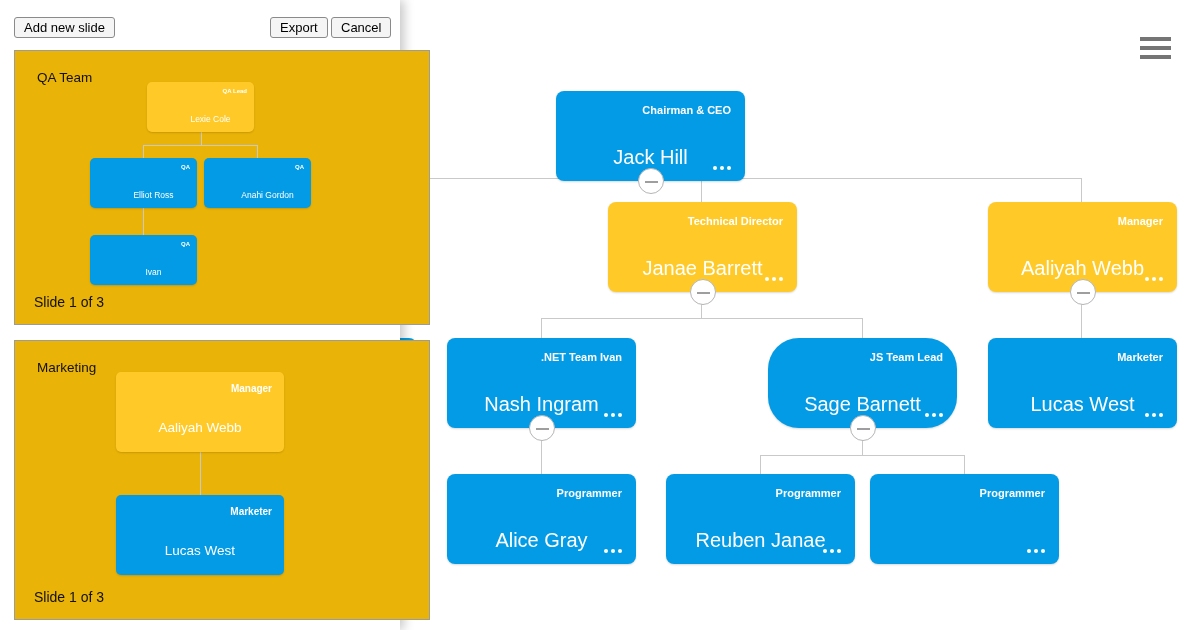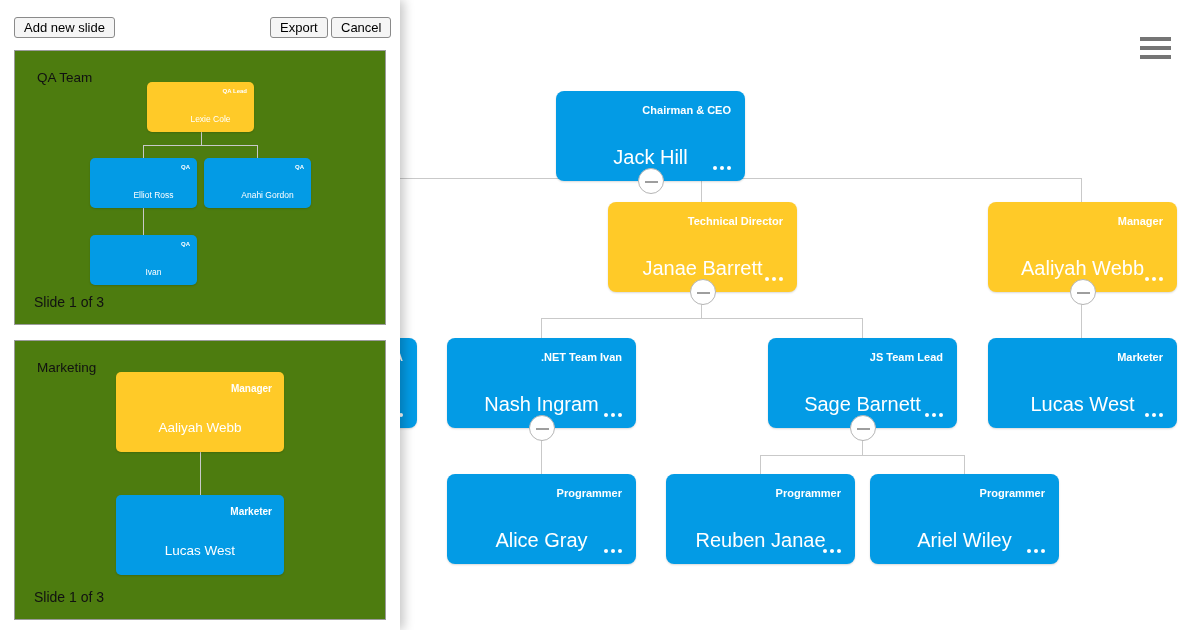--- a/index.html
+++ b/index.html
@@ -32,21 +32,21 @@
   .hamburger { position:absolute; left:1140px; top:37px; width:31px; height:22px; cursor:pointer; }
   .hamburger .bar { width:31px; height:4px; background:#757575; margin-bottom:5px; }
 
   
   .panel { position:absolute; left:0; top:0; width:400px; height:630px; background:#fff;
            z-index:10; box-shadow:4px 0 10px rgba(0,0,0,0.22); }
   .btn { position:absolute; font-size:13px; color:#000; background:#f5f5f5;
          border:1px solid #8a8a8a; border-radius:3px; padding:2px 9px; height:21px;
          line-height:15px; cursor:pointer; font-family:"Liberation Sans", sans-serif; }
 
-  .slide-card { position:absolute; left:14px; width:372px; background:#4d7c0f;
+  .slide-card { position:absolute; left:14px; width:416px; background:#eab308;
                 border:1px solid #9b9b9b; }
   .slide-title { position:absolute; left:22px; top:19px; font-size:13.5px; color:#111; }
   .slide-footer { position:absolute; left:19px; bottom:14px; font-size:14px; color:#111; }
 
   .mini-node { position:absolute; border-radius:5px; color:#fff;
                box-shadow:0 1px 2px rgba(0,0,0,0.15); }
   .mini-node.sz1 { width:107px; height:50px; }
   .mini-node.sz1 .role { position:absolute; top:6px; right:7px; font-size:6px; font-weight:bold; }
   .mini-node.sz1 .name { position:absolute; top:32px; left:0; width:100%; text-align:center; font-size:8.5px;padding-left:20px; }
   .mini-node.sz2 { width:168px; height:80px; }
@@ -102,21 +102,21 @@
       <span class="dots"></span>
     </div>
 
     <div class="node" style="left: 447px; top: 338px; background: rgb(3, 155, 229);">
       <span class="role">.NET Team Ivan</span>
       <span class="name">Nash Ingram</span>
       <span class="dots"></span>
       <span class="collapse"></span>
     </div>
 
-    <div class="node" style="left: 768px; top: 338px; background: rgb(3, 155, 229);">
+    <div class="node" style="left: 768px; top: 338px; background: rgb(3, 155, 229); border-radius: 31px;">
       <span class="role">JS Team Lead</span>
       <span class="name">Sage Barnett</span>
       <span class="dots"></span>
       <span class="collapse"></span>
     </div>
 
     <div class="node" style="left: 988px; top: 338px; background: rgb(3, 155, 229);">
       <span class="role">Marketer</span>
       <span class="name">Lucas West</span>
       <span class="dots"></span>
@@ -129,21 +129,20 @@
     </div>
 
     <div class="node" style="left: 666px; top: 474px; background: rgb(3, 155, 229);">
       <span class="role">Programmer</span>
       <span class="name">Reuben Janae</span>
       <span class="dots"></span>
     </div>
 
     <div class="node" style="left: 870px; top: 474px; background: rgb(3, 155, 229);">
       <span class="role">Programmer</span>
-      <span class="name">Ariel Wiley</span>
       <span class="dots"></span>
     </div>
 
     <div class="hamburger">
       <div class="bar" style="background: rgb(117, 117, 117);"></div>
       <div class="bar" style="background: rgb(117, 117, 117);"></div>
       <div class="bar" style="background: rgb(117, 117, 117);"></div>
     </div>
   </div>
 

